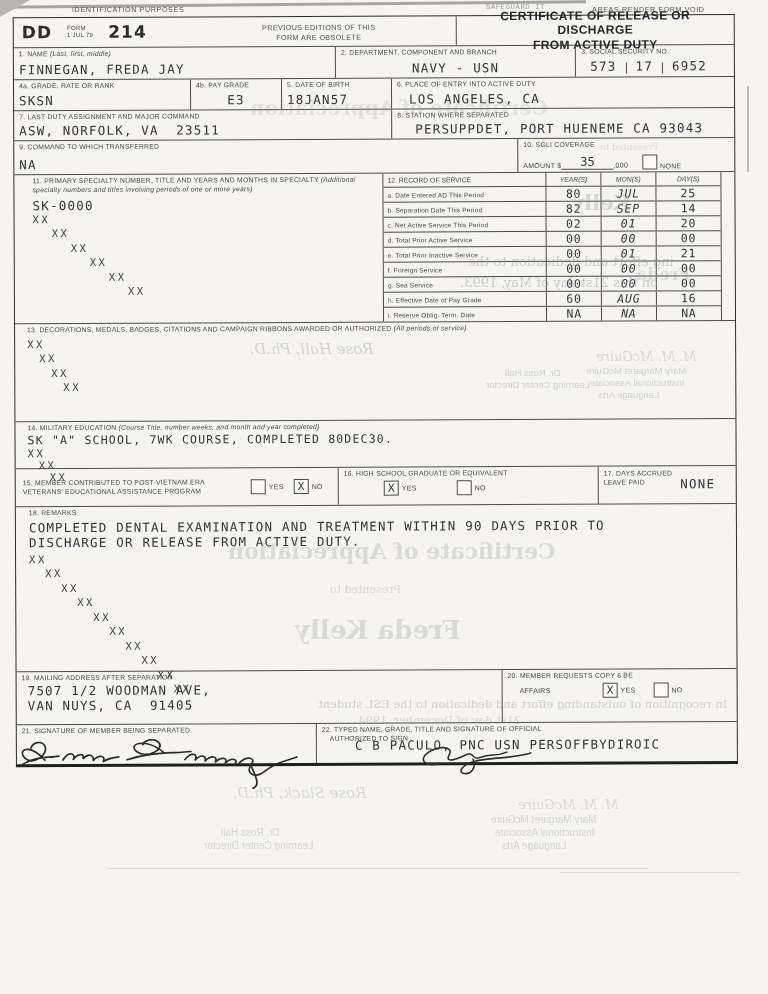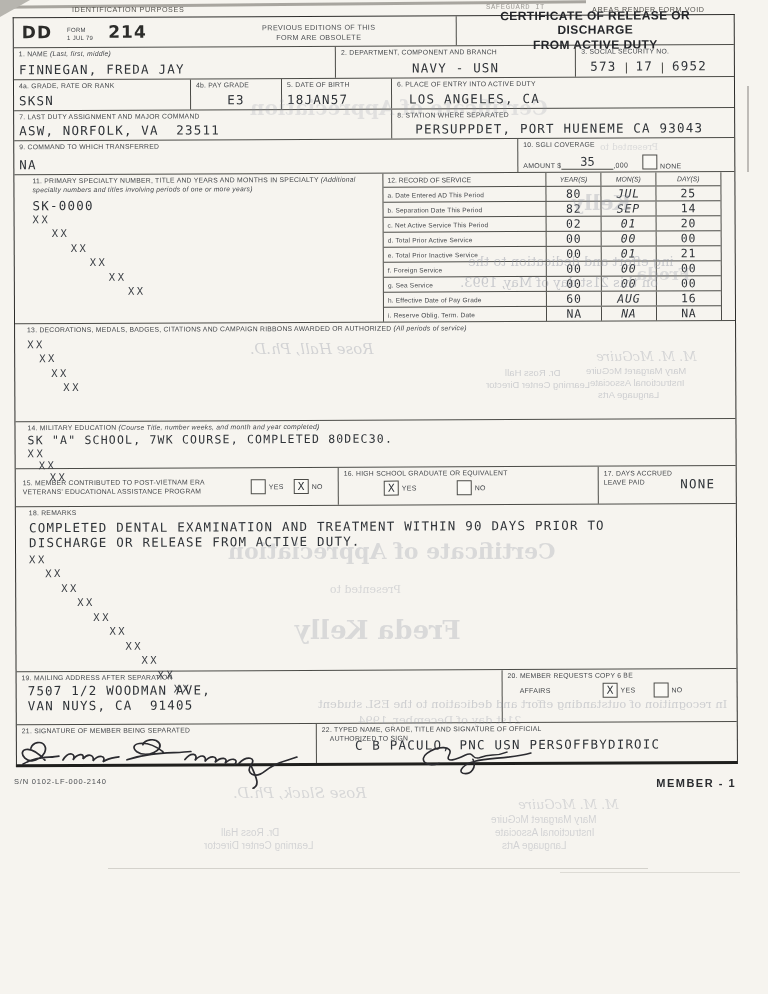--- a/index.html
+++ b/index.html
@@ -32,21 +32,21 @@
   .val{font-family:"DejaVu Sans Mono",monospace;font-size:12.5px;color:#303439;
        letter-spacing:1.2px;white-space:pre;}
   .val.bot{margin-top:auto;}
   .cb{display:inline-block;width:13px;height:13px;border:1.2px solid #4b4b47;background:#faf9f5;
       font-family:"DejaVu Sans Mono",monospace;font-size:11px;line-height:13px;text-align:center;
       color:#303439;vertical-align:middle;}
   .cbl{font-size:7px;color:#43464a;letter-spacing:.3px;vertical-align:middle;margin:0 10px 0 3px;}
 
   
   .hdr-left{flex:0 0 442px;position:relative;border-right:1px solid #4b4b47;}
-  .ddblock{position:absolute;left:8px;top:4px;display:flex;align-items:flex-end;gap:15px;}
+  .ddblock{position:absolute;left:8px;top:4px;display:flex;align-items:center;gap:15px;}
   .dd{font-family:"DejaVu Sans",sans-serif;font-weight:bold;font-size:17px;color:#2c2c2a;letter-spacing:1px;}
   .ddsmall{font-size:6px;color:#43464a;line-height:1.25;letter-spacing:.3px;}
   .ddnum{font-family:"DejaVu Sans",sans-serif;font-weight:bold;font-size:17px;color:#2c2c2a;letter-spacing:1px;}
   .obsolete{position:absolute;left:210px;top:6px;width:190px;text-align:center;
             font-size:7.2px;line-height:1.35;color:#4a4d51;letter-spacing:.4px;}
   .hdr-right{flex:1;display:flex;flex-direction:column;justify-content:center;text-align:center;}
   .title{font-weight:bold;font-size:12px;line-height:1.2;color:#24262a;letter-spacing:.4px;}
 
   
   .ssn{display:flex;align-items:flex-end;margin-top:auto;padding-bottom:1px;}
@@ -434,24 +434,20 @@
         <svg class="sig-official" width="130" height="44" viewBox="0 0 130 44">
           <g fill="none" stroke="#2b2b30" stroke-width="1.6" stroke-linecap="round">
             <path d="M26,30 C12,34 6,26 14,20 C24,12 42,12 36,22 C32,30 44,26 52,22 C62,17 58,28 68,24 C78,20 82,24 94,19"></path>
             <path d="M60,26 C64,34 58,42 50,40 C44,38 52,30 62,28 C76,24 96,26 118,20"></path>
           </g>
         </svg>
       </div>
     </div>
   </div>
 
-  <div class="footline">
-    <span class="serial">S/N 0102-LF-000-2140</span>
-    <span class="member1">MEMBER - 1</span>
-  </div>
 
   <div class="gh ser bl g0">Certificate of Appreciation</div>
   <div class="gh ser g1">Presented to</div>
   <div class="gh bl g2">Kelly</div>
   <div class="gh bl g3">Freda</div>
   <div class="gh ser g4">ing effort and dedication to the</div>
   <div class="gh ser g5">on this 21st day of May, 1993.</div>
   <div class="gh scr g6">Rose Hall, Ph.D.</div>
   <div class="gh g7">Dr. Ross Hall</div>
   <div class="gh g8">Learning Center Director</div>

